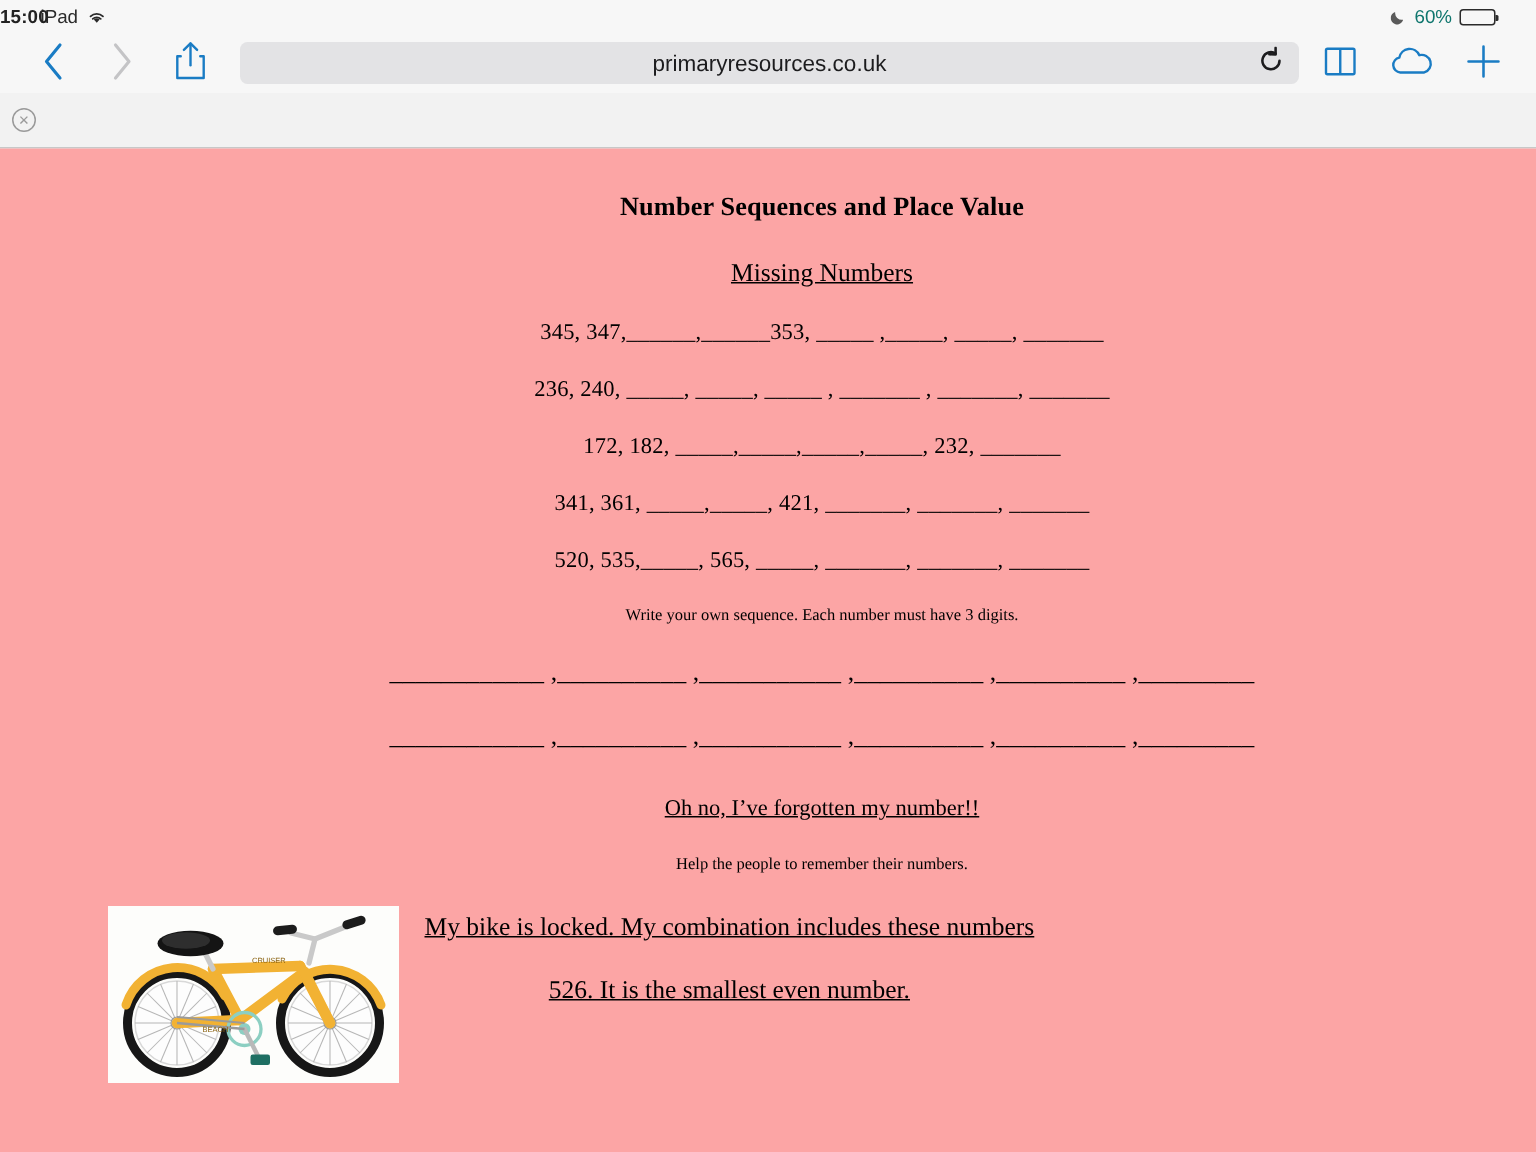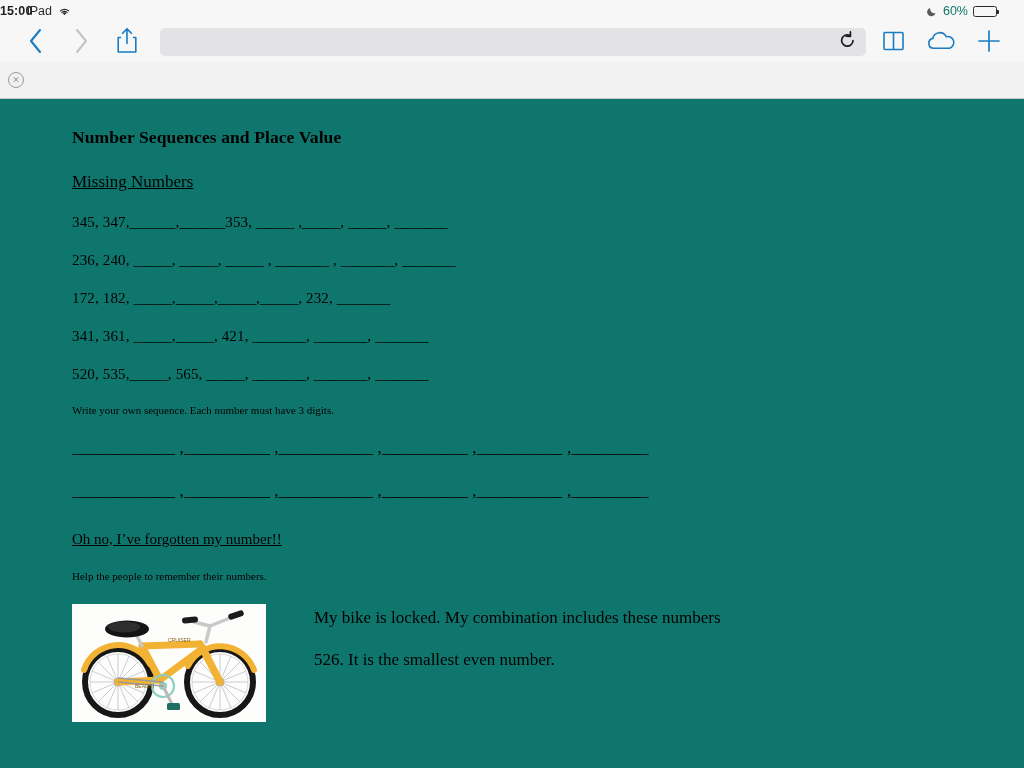--- a/index.html
+++ b/index.html
@@ -97,24 +97,25 @@
   #tab-title {
     width:100%; text-align:center;
     font-size:11.5px; font-weight:600; color:#2f2f2f;
     font-family:"Liberation Sans", sans-serif;
     letter-spacing:-0.1px;
   }
 
   
   #doc {
     width:100%; height:669px;
-    background:#0f766e;
+    background:#fca5a5;
     overflow:hidden; position:relative;
     font-family:"Liberation Serif", serif;
     color:#000;
+    text-align:center;
   }
   #doc-inner { padding:28px 0 0 72px; }
 
   #doc-title {
     font-size:17.5px; font-weight:bold;
     font-family:"Liberation Serif", serif;
     margin-bottom:24px; letter-spacing:0.1px;
   }
   .sec-head {
     font-size:17px; text-decoration:underline;
@@ -137,21 +138,21 @@
   #blank-row-2 { margin-bottom:30px; }
 
   #oh-no-head {
     font-size:15px; text-decoration:underline;
     font-family:"Liberation Serif", serif;
     margin-bottom:22px;
   }
   #help-para { margin-bottom:22px; }
 
   
-  #bike-block { display:flex; align-items:flex-start; gap:48px; }
+  #bike-block { display:flex; align-items:flex-start; gap:17px;text-decoration:underline; }
   #bike-figure {
     width:194px; height:118px; flex:0 0 194px;
     position:relative; overflow:hidden; background:#fefefe;
   }
   #bike-text { padding-top:4px; }
   #bike-text p {
     font-size:17px; font-family:"Liberation Serif", serif;
     margin-bottom:22px; white-space:pre;
   }
   #bike-text p:last-child { margin-bottom:0; }
@@ -206,20 +207,21 @@
     <span>
       <svg width="22" height="27" viewBox="0 0 22 27">
         <path d="M4.5 10.5 H2.2 V25 H19.8 V10.5 H17.5" stroke="#1a7cc4" stroke-width="1.6" fill="none" stroke-linecap="round" stroke-linejoin="round"></path>
         <path d="M11 16.5 V2.2" stroke="#1a7cc4" stroke-width="1.6" fill="none" stroke-linecap="round"></path>
         <path d="M6.6 6.3 L11 1.9 L15.4 6.3" stroke="#1a7cc4" stroke-width="1.6" fill="none" stroke-linecap="round" stroke-linejoin="round"></path>
       </svg>
     </span>
   </button>
 
   <div id="address-bar">
+    <span id="url-text" title="Search or enter website name">primaryresources.co.uk</span>
     <button id="reload-btn">
       <span>
         <svg width="17" height="19" viewBox="0 0 17 19">
           <path d="M14 9.5 a5.7 5.7 0 1 1 -2.6 -4.8" stroke="#1c1c1e" stroke-width="1.7" fill="none" stroke-linecap="round"></path>
           <path d="M11.4 0.9 L11.4 5.3 L7.2 5.2" stroke="#1c1c1e" stroke-width="1.7" fill="none" stroke-linecap="round" stroke-linejoin="round"></path>
         </svg>
       </span>
     </button>
   </div>
 

